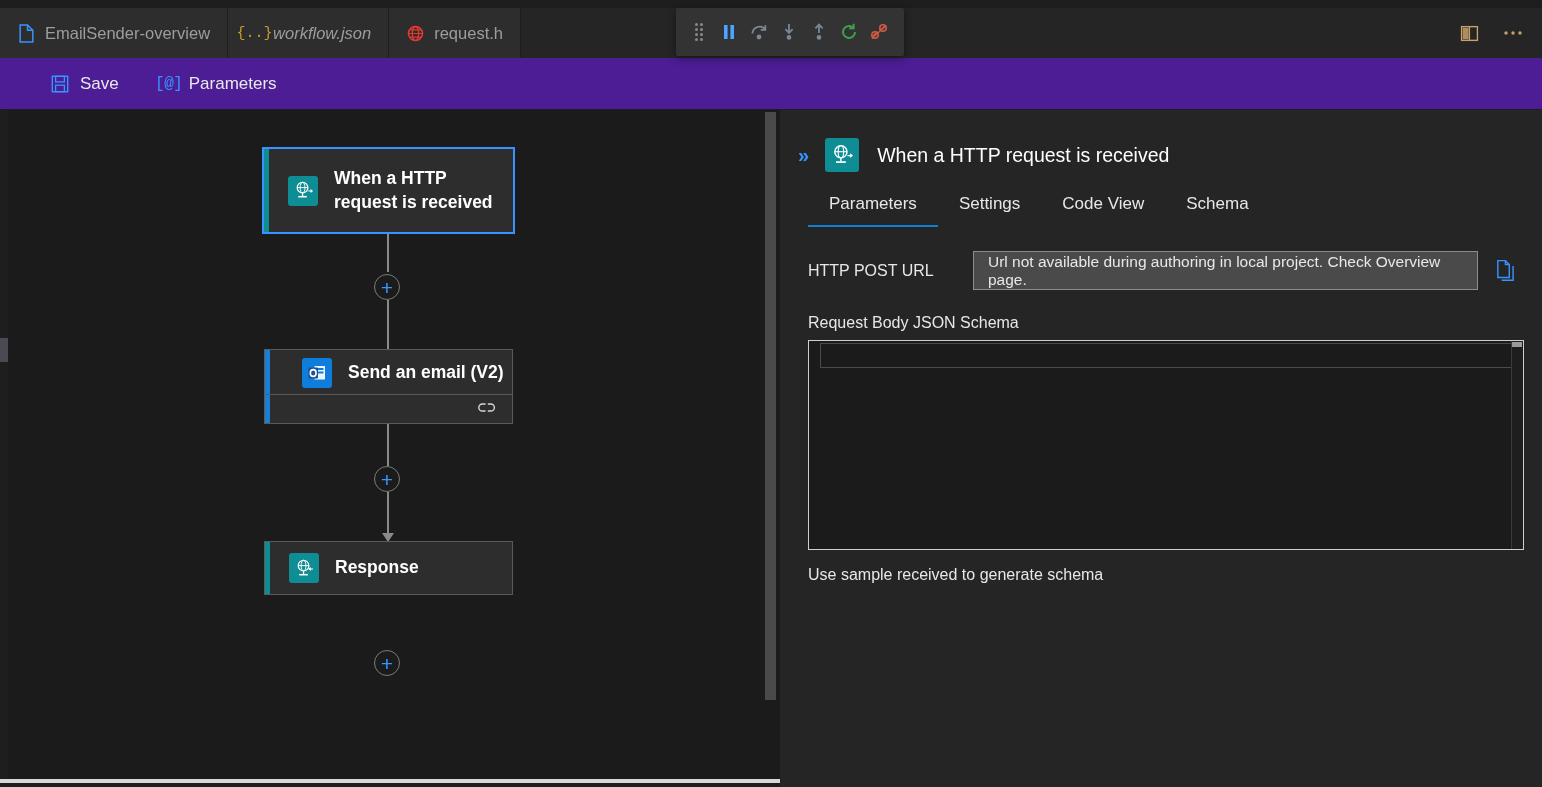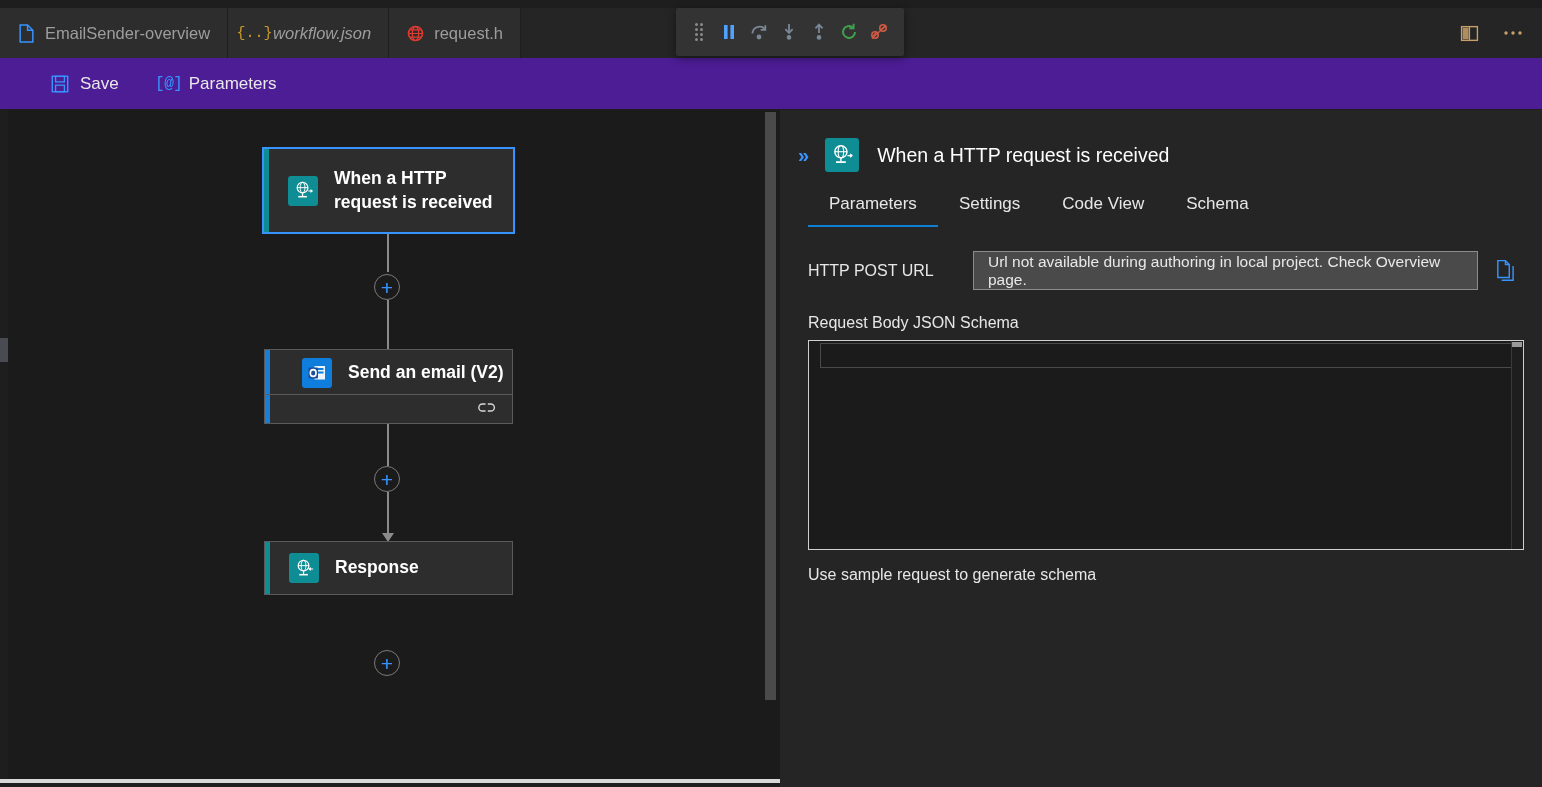--- a/index.html
+++ b/index.html
@@ -464,19 +464,19 @@
       <div class="section-label">Request Body JSON Schema</div>
 
       <div class="code-editor">
         <div class="gutter"></div>
         <div class="firstline"></div>
         <div class="vsb">
           <div class="vsb-top"></div>
         </div>
       </div>
 
-      <a class="helper-link">Use sample request to generate schema</a>
+      <a class="helper-link">Use sample received to generate schema</a>
 
 
     </div>
   </div>
 
 </div>
 
 </body></html>

